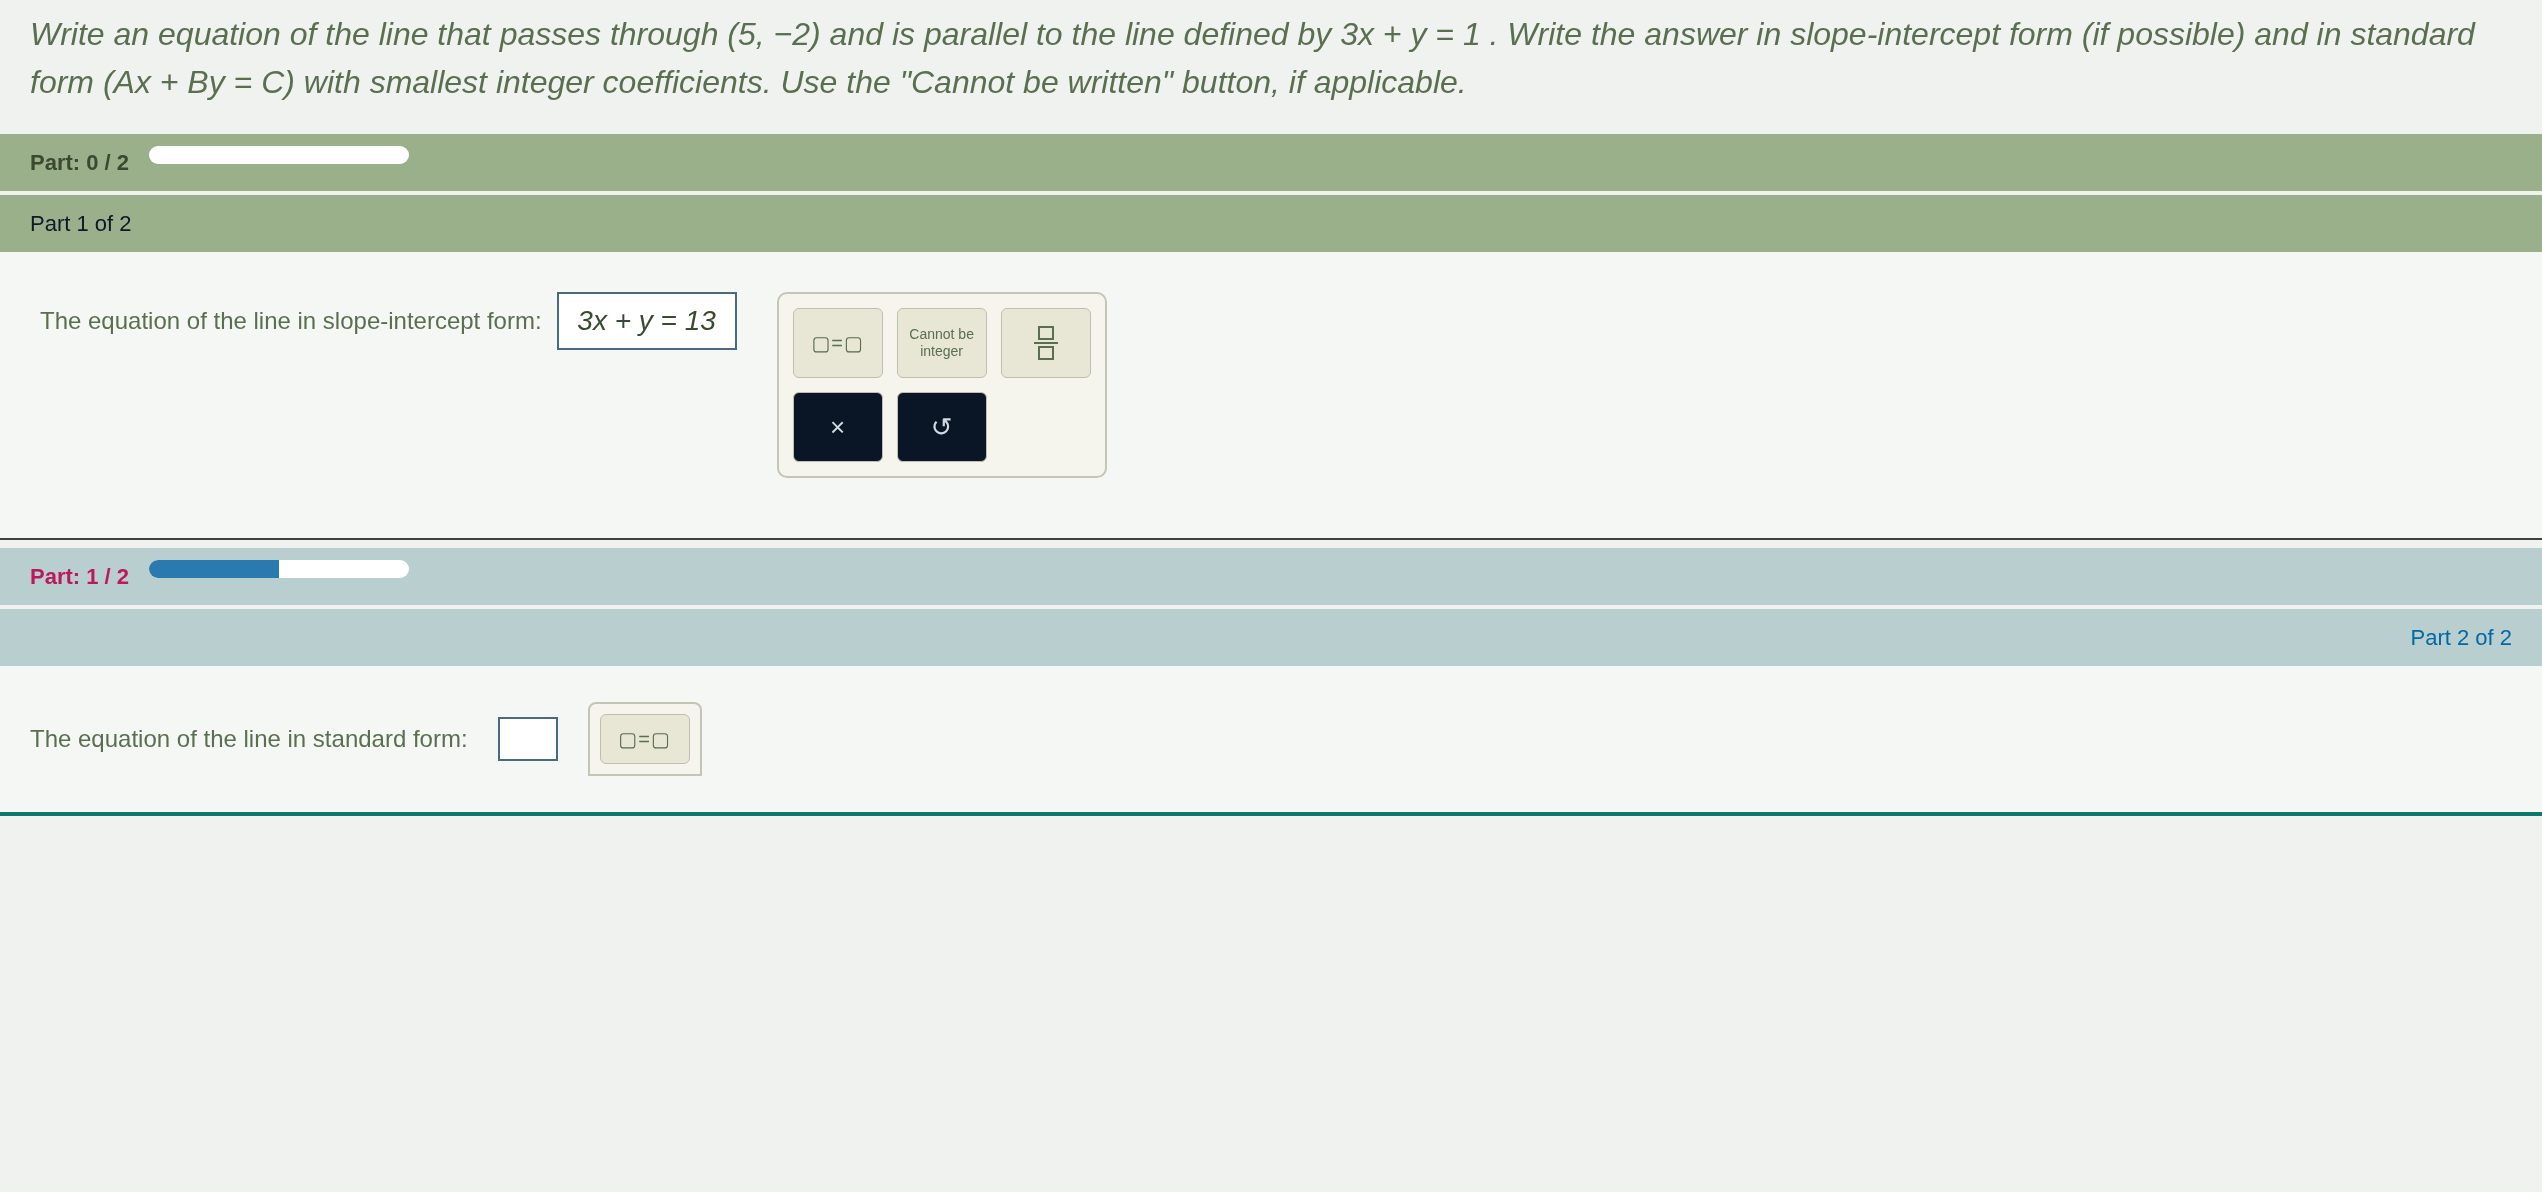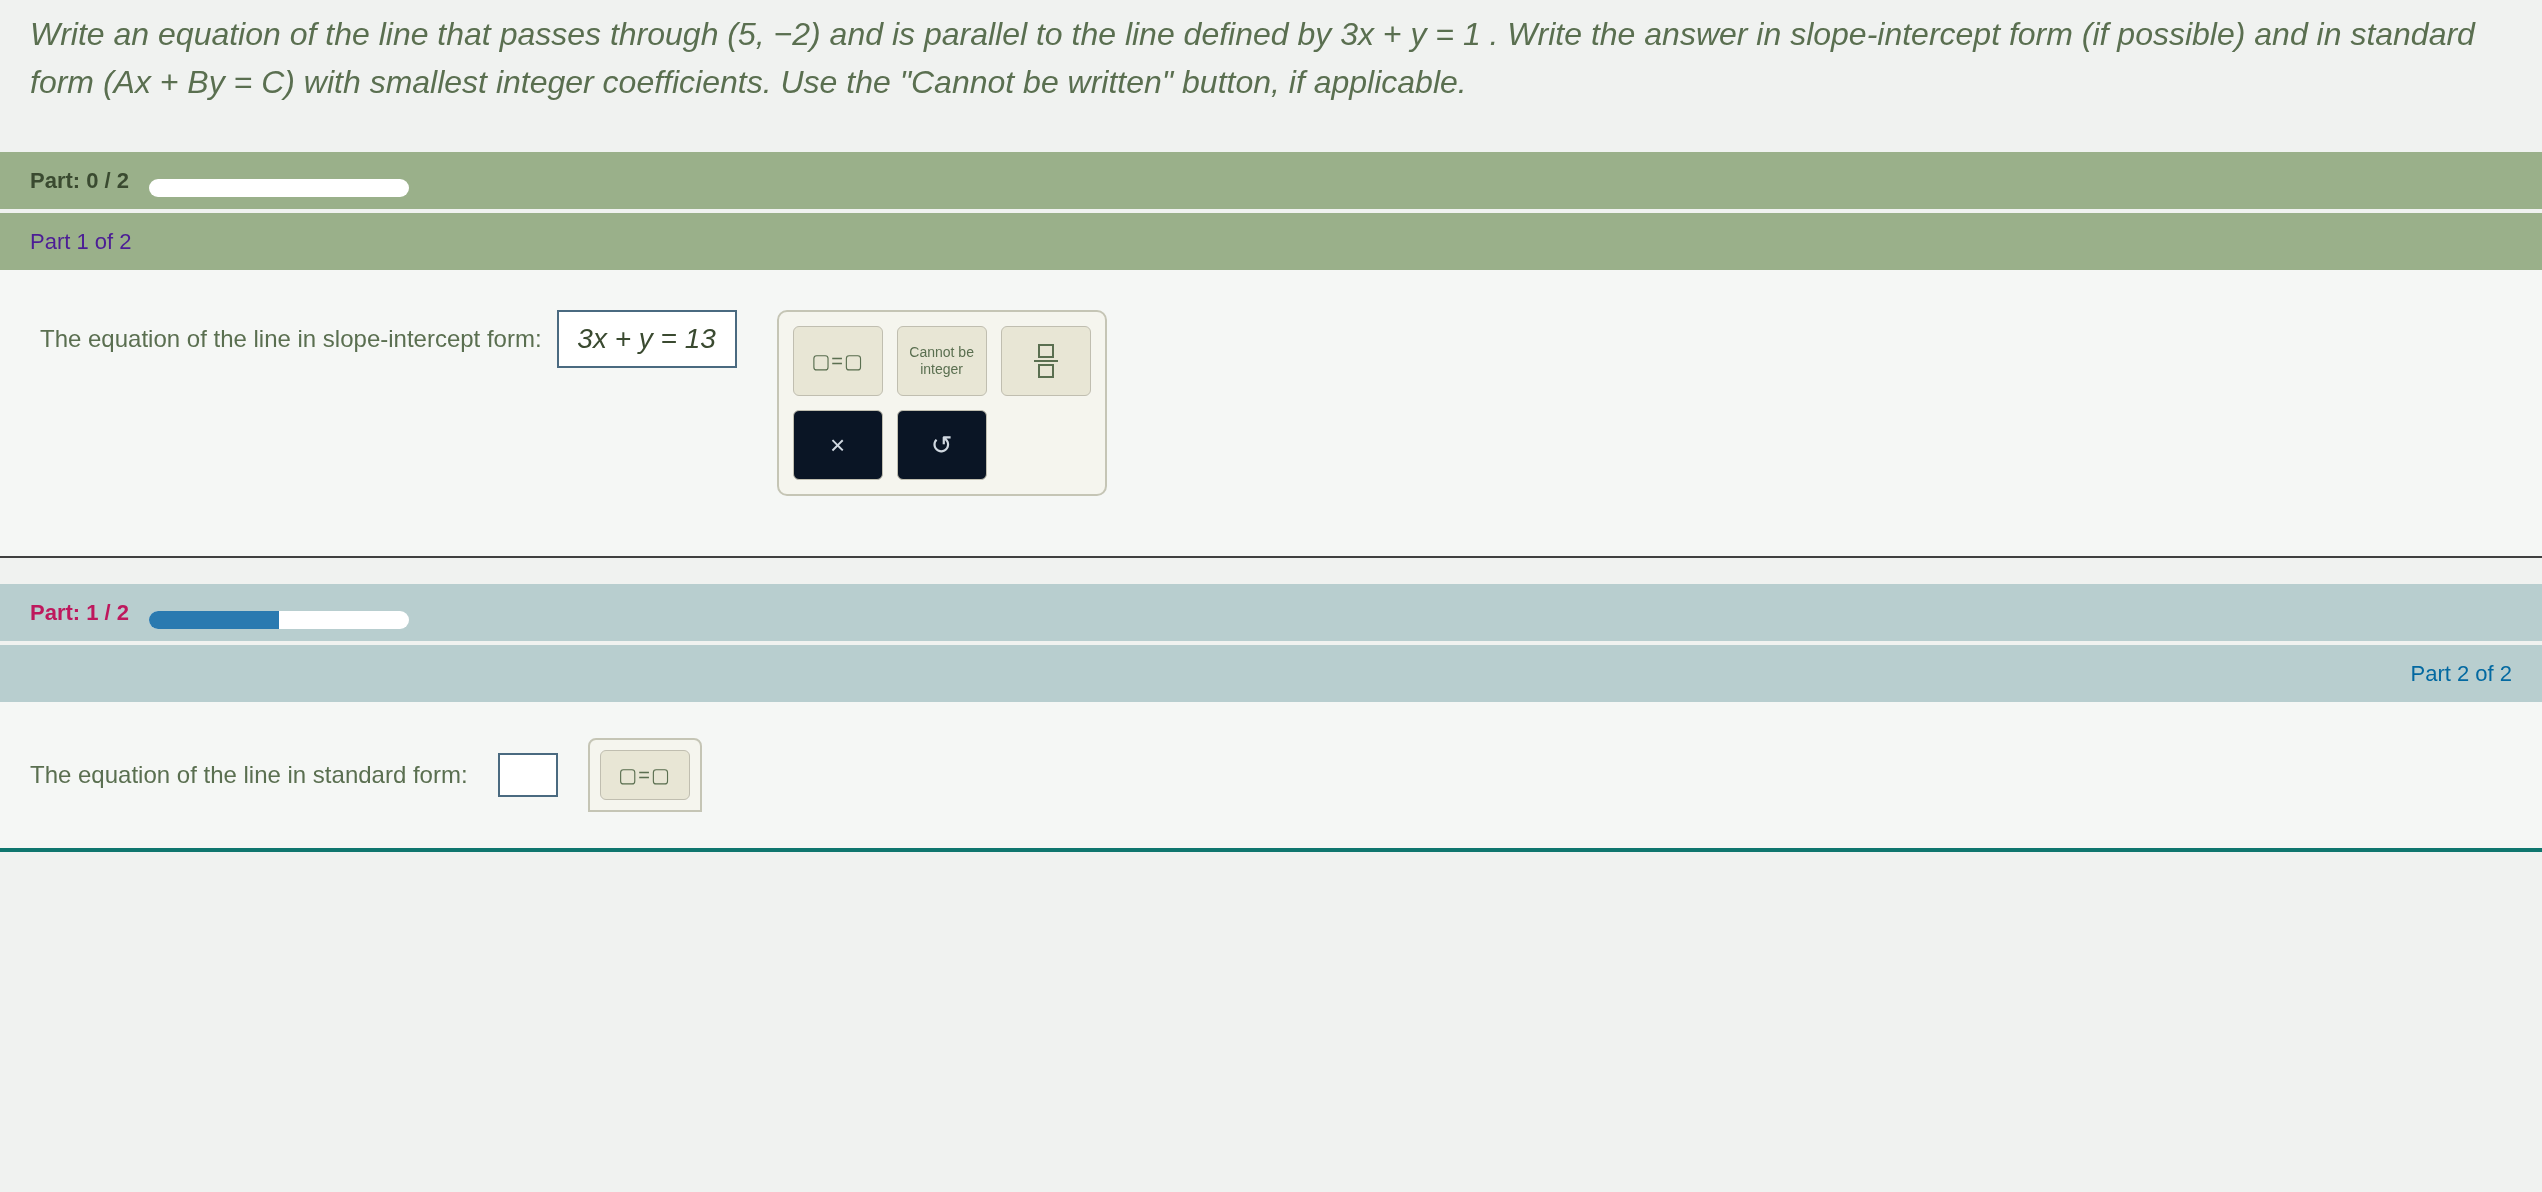--- a/index.html
+++ b/index.html
@@ -17,38 +17,38 @@
     color: #5a6f50;
     font-size: 32px;
   }
   .math-expr { font-style: italic; }
   .part-bar {
     background: #9ab08a;
     color: #3a4a30;
     font-weight: bold;
     padding: 12px 30px;
     display: flex;
-    align-items: flex-end;
+    align-items: flex-start;
     gap: 20px;
-    margin: 26px 0 4px 0;
+    margin: 8px 0 4px 0;
   }
   .progress-track {
     background: #fff;
     border-radius: 10px;
     width: 260px;
     height: 18px;
     overflow: hidden;
   }
   .progress-fill {
     background: #2a7ab0;
     height: 100%;
   }
   .sub-bar {
     background: #9ab08a;
-    color: #4c1d95;
+    color: #0f172a;
     padding: 12px 30px;
     margin: 4px 0 0 0;
   }
   .content-box {
     background: #f5f7f5;
     padding: 40px 30px 60px 40px;
     display: flex;
     align-items: flex-start;
     gap: 40px;
     flex-wrap: wrap;

